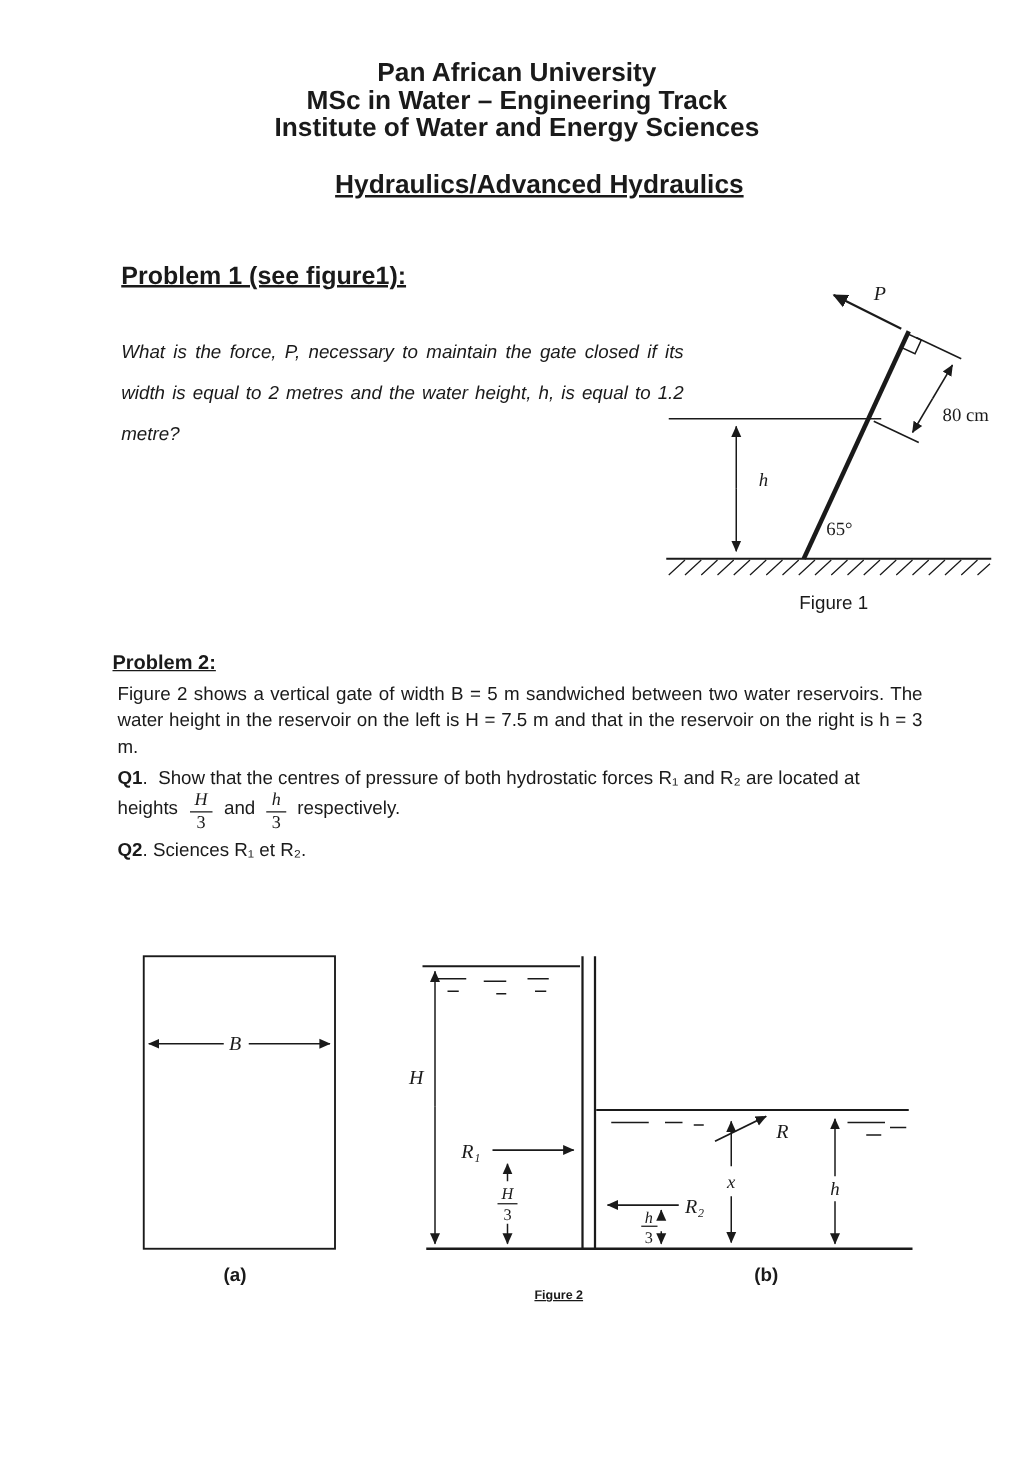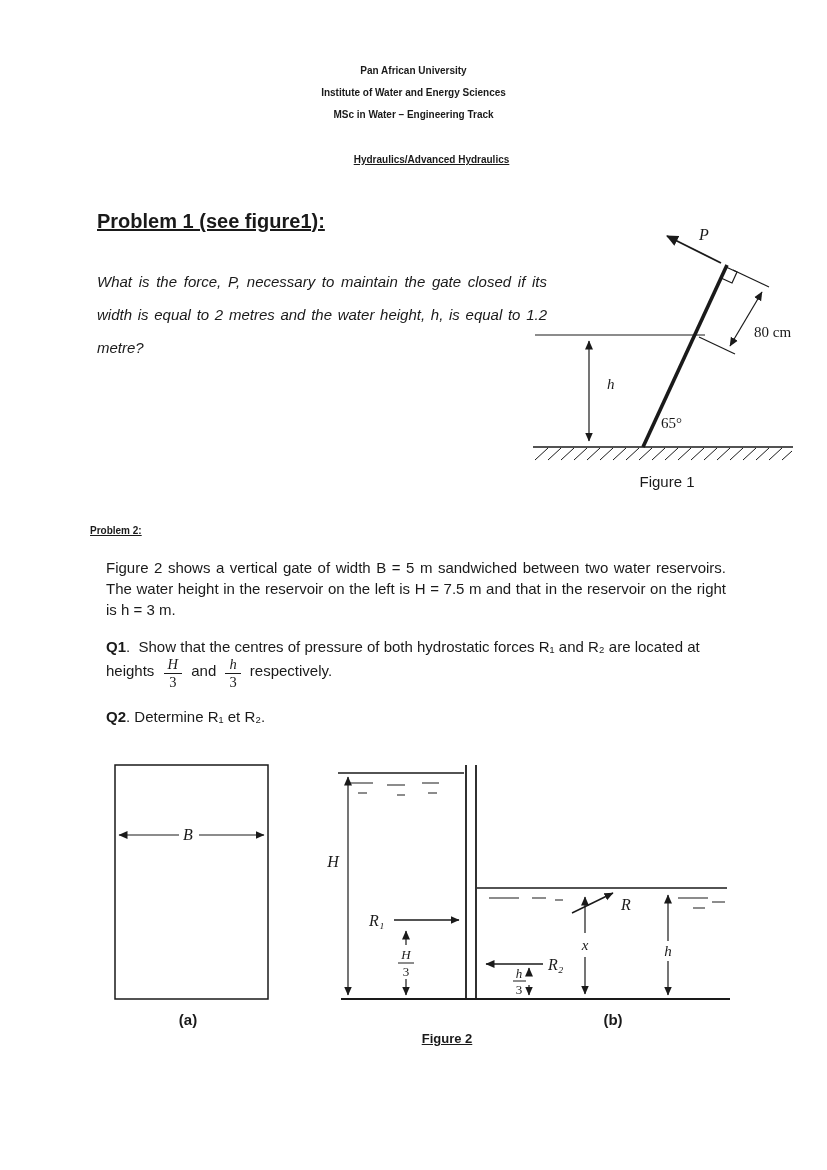--- a/index.html
+++ b/index.html
@@ -10,58 +10,58 @@
     color: #1a1a1a;
     font-family: "Liberation Sans", sans-serif;
     font-size: 15px;
     position: relative;
     overflow: hidden;
   }
   .u { text-decoration: underline; padding-left: 36px; }
 
   .doc-header {
     position: absolute; top: 48px; left: 0; width: 100%;
-    text-align: center; font-weight: bold; font-size: 10px; line-height: 22px; margin-top: 12px;
+    text-align: center; font-weight: bold; font-size: 21px; line-height: 22px;
   }
   .hdr-gap { height: 23px; }
 
   .p1-heading {
     position: absolute; top: 210px; left: 97px;
     font-weight: bold; text-decoration: underline; font-size: 20px;
   }
   .p1-body {
     position: absolute; top: 250px; left: 97px; width: 450px;
     line-height: 33px; text-align: justify; font-style: italic;
   }
 
   .fig1 { position: absolute; left: 527px; top: 213px; width: 280px; height: 285px; }
 
   .p2 {
     position: absolute; top: 520px; left: 90px; width: 652px;
     line-height: 21px;
   }
-  .p2-heading { font-weight: bold; text-decoration: underline; font-size: 10px; }
-  .p2 p { margin: 16px; }
+  .p2-heading { font-weight: bold; text-decoration: underline; font-size: 16px; }
+  .p2 p { margin: 4px; }
   .p2-intro { text-align: justify; }
   .q { margin-top: 4px !important; }
   .q b { font-weight: bold; text-align: right; }
 
   .frac {
     display: inline-block; vertical-align: -11px; text-align: center;
     margin: 0 5px; font-family: "Liberation Serif", serif;
     font-size: 14.5px; line-height: 1.05;
   }
   .frac .fnum { display: block; border-bottom: 1.2px solid #1a1a1a; padding: 0 4px 1px; font-style: italic; }
   .frac .fden { display: block; padding-top: 1px; }
 
   .fig2 { position: absolute; left: 95px; top: 757px; width: 645px; height: 280px; }
 
   .fig2-caption {
     position: absolute; top: 1031px; left: 67px; width: 760px;
-    text-align: center; font-weight: bold; text-decoration: underline; font-size: 13px;
+    text-align: center; font-weight: bold; text-decoration: underline; font-size: 10px;
   }
 
   
   svg text { fill: #1a1a1a; }
   .lbl { font-family: "Liberation Serif", serif; font-size: 15px; }
   .lbl-lg { font-family: "Liberation Serif", serif; font-size: 16px; }
   .it { font-style: italic; }
   .fr { font-family: "Liberation Serif", serif; font-size: 13px; }
   .cap { font-family: "Liberation Sans", sans-serif; font-size: 15px; }
   .sublbl { font-family: "Liberation Sans", sans-serif; font-weight: bold; font-size: 15px; }
@@ -73,22 +73,22 @@
   .ln20 { stroke: #1a1a1a; stroke-width: 2; fill: none; }
   .gate { stroke: #1a1a1a; stroke-width: 3.6; fill: none; }
 </style>
 </head>
 <body>
 
 <div class="page">
 
   <div class="doc-header">
     <div>Pan African University</div>
+    <div>MSc in Water – Engineering Track</div>
     <div>Institute of Water and Energy Sciences</div>
-    <div>MSc in Water – Engineering Track</div>
     <div class="hdr-gap"></div>
     <div class="u">Hydraulics/Advanced Hydraulics</div>
   </div>
 
   <div class="p1-heading">Problem 1 (see figure1):</div>
   <p class="p1-body">What is the force, P, necessary to maintain the gate closed if its width is equal to 2 metres and the water height, h, is equal to 1.2 metre?</p>
 
   <div class="fig1">
     <svg viewBox="0 0 280 285" width="280" height="285">
       <defs>
@@ -138,21 +138,21 @@
     <div class="p2-heading">Problem 2:</div>
     <p class="p2-intro">Figure 2 shows a vertical gate of width B = 5 m sandwiched between two water reservoirs. The water height in the reservoir on the left is H = 7.5 m and that in the reservoir on the right is h = 3 m.</p>
     <p class="q">
       <b>Q1</b><span>.&nbsp; Show that the centres of pressure of both hydrostatic forces R₁ and R₂ are located at heights</span>
       <span class="frac"><span class="fnum">H</span><span class="fden">3</span></span>
       <span>and</span>
       <span class="frac"><span class="fnum">h</span><span class="fden">3</span></span>
       <span>respectively.</span>
     </p>
     <p class="q">
-      <b>Q2</b><span>. Determine R₁ et R₂.</span>
+      <b>Q2</b><span>. Sciences R₁ et R₂.</span>
     </p>
   </div>
 
   <div class="fig2">
     <svg viewBox="0 0 645 280" width="645" height="280">
       <defs>
         <marker id="arr2" markerUnits="userSpaceOnUse" markerWidth="10" markerHeight="10" refX="8.5" refY="5" orient="auto">
           <path d="M0,1 L9,5 L0,9 Z" fill="#1a1a1a"></path>
         </marker>
       </defs>

